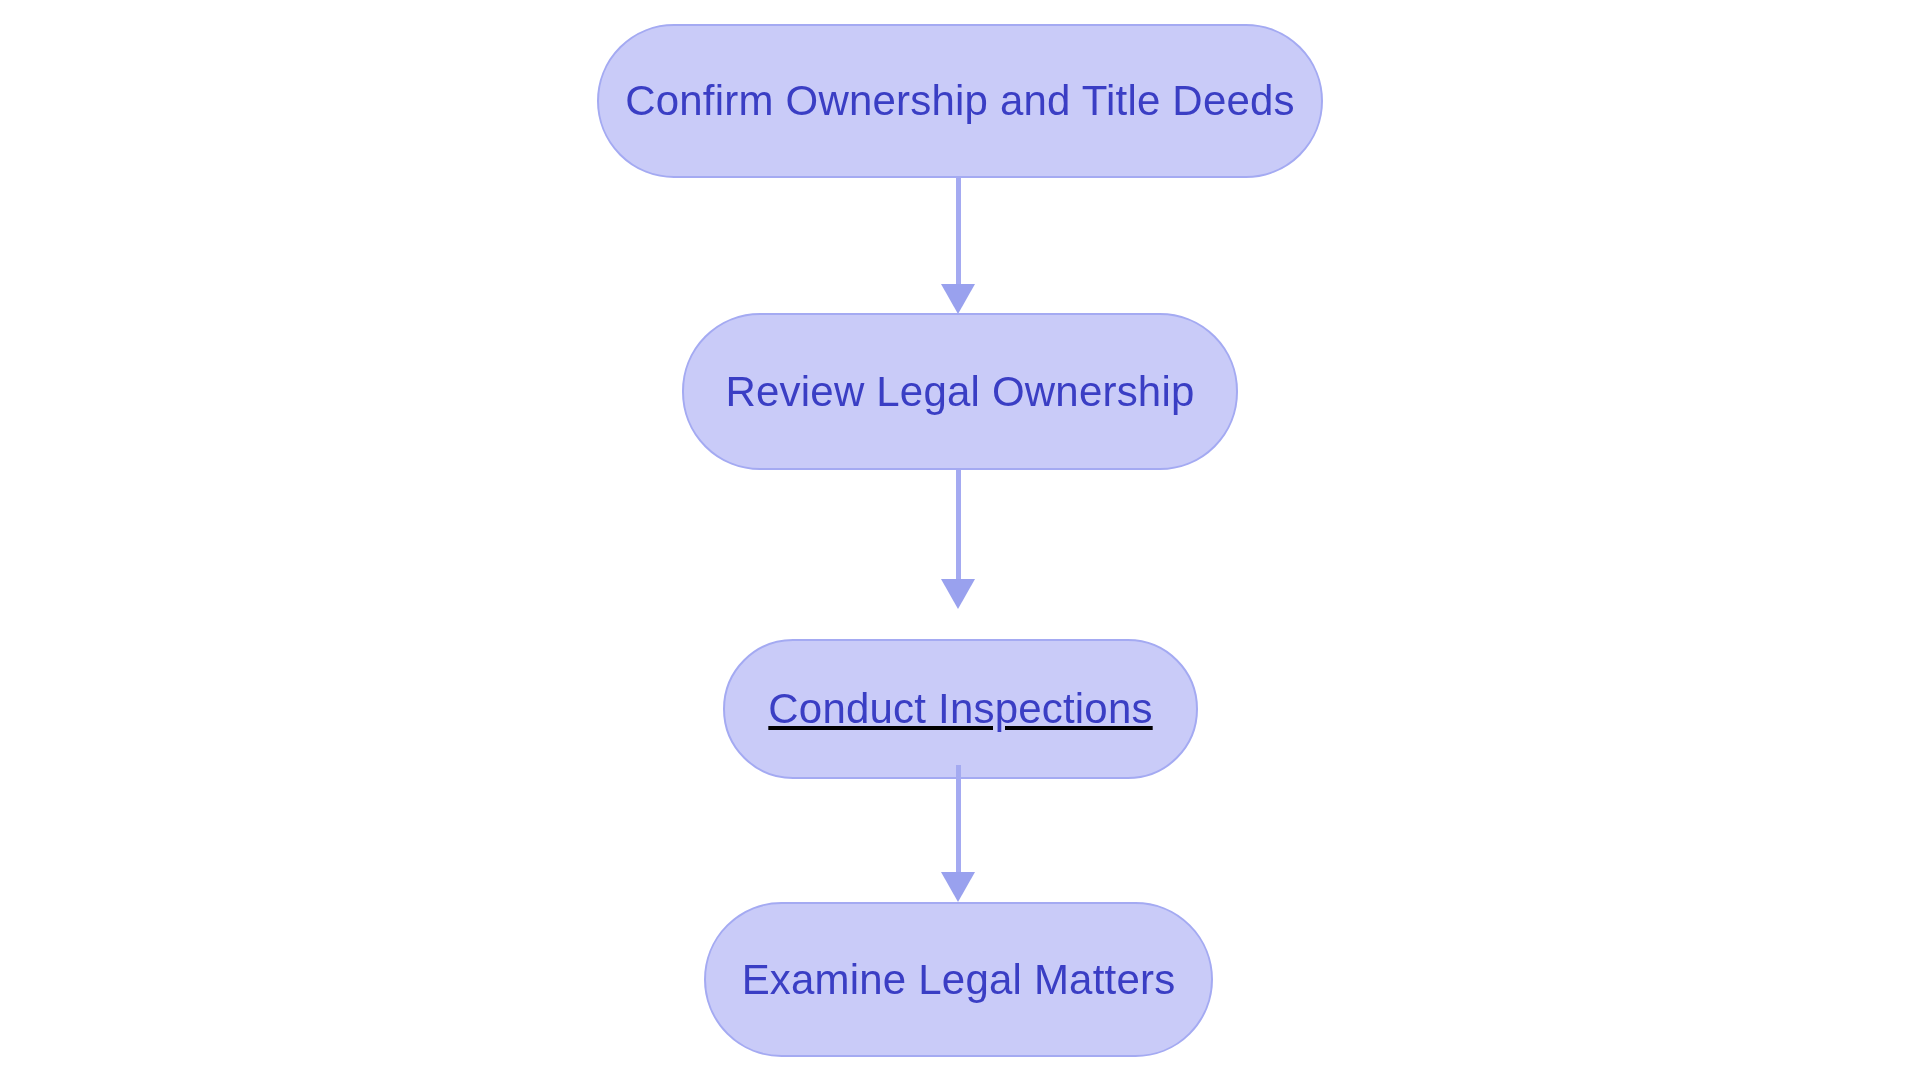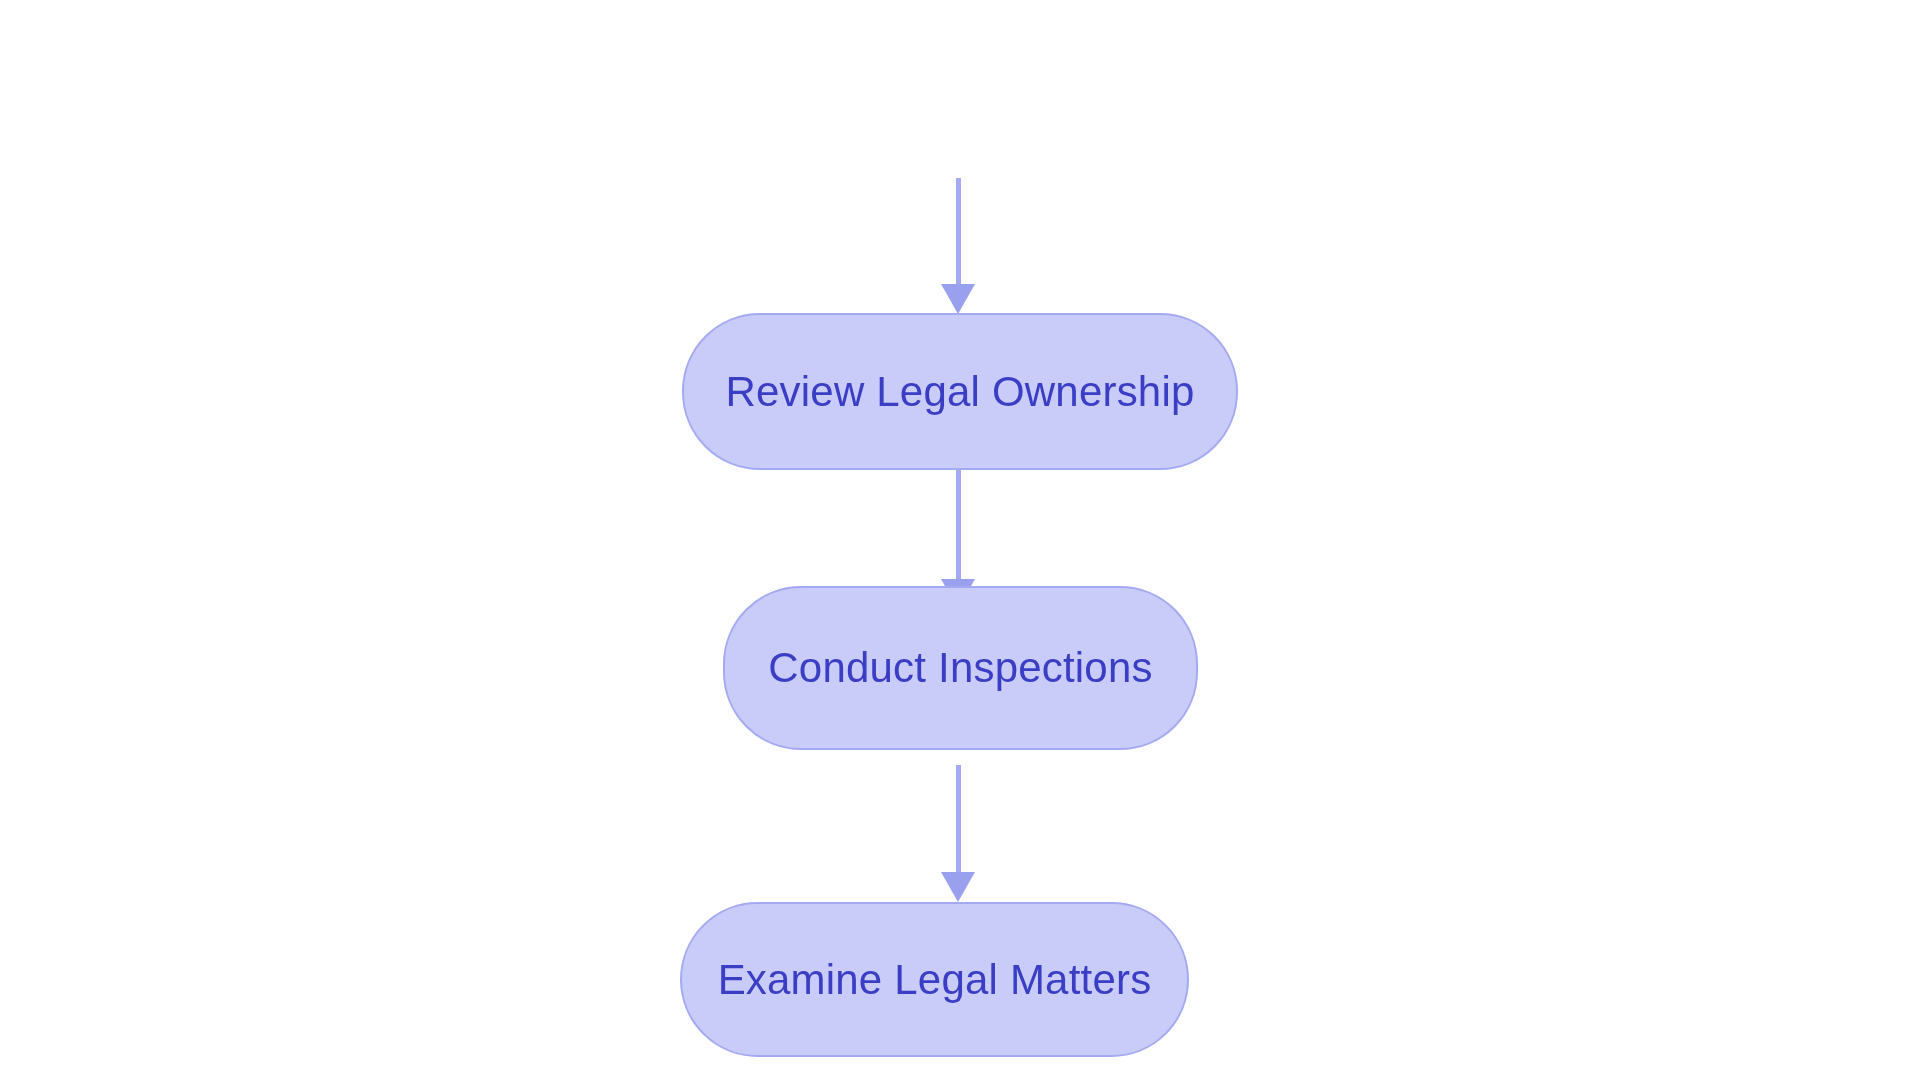--- a/index.html
+++ b/index.html
@@ -28,22 +28,22 @@
   .node-label {
     font-size: 42px;
     line-height: 1;
     letter-spacing: 0.2px;
     color: var(--node-text, #3a3ec4);
     white-space: nowrap;
   }
 
   .node1 { left: 597px; top:  24px; width: 726px; height: 154px; }
   .node2 { left: 682px; top: 313px; width: 556px; height: 157px; }
-  .node3 { left: 723px; top: 586px; width: 475px; height: 164px; }
-  .node4 { left: 680px; top: 902px; width: 509px; height: 155px; }
+  .node3 { left: 723px; top: 639px; width: 475px; height: 140px; text-decoration: underline; }
+  .node4 { left: 704px; top: 902px; width: 509px; height: 155px; }
 
   .arrow {
     position: absolute;
     width: 34px;
     display: flex;
     flex-direction: column;
     align-items: center;
   }
 
   .arrow-shaft {
@@ -62,20 +62,23 @@
 
   .arrow1 { left: 941px; top: 178px; height: 136px; }
   .arrow2 { left: 941px; top: 470px; height: 139px; }
   .arrow3 { left: 941px; top: 765px; height: 137px; }
 </style>
 </head>
 <body style="background: rgb(255, 255, 255);">
 
 <div class="canvas">
 
+  <div class="node node1">
+    <span class="node-label">Confirm Ownership and Title Deeds</span>
+  </div>
 
   <div class="arrow arrow1">
     <div class="arrow-shaft"></div>
     <div class="arrow-head"></div>
   </div>
 
   <div class="node node2">
     <span class="node-label">Review Legal Ownership</span>
   </div>
 

